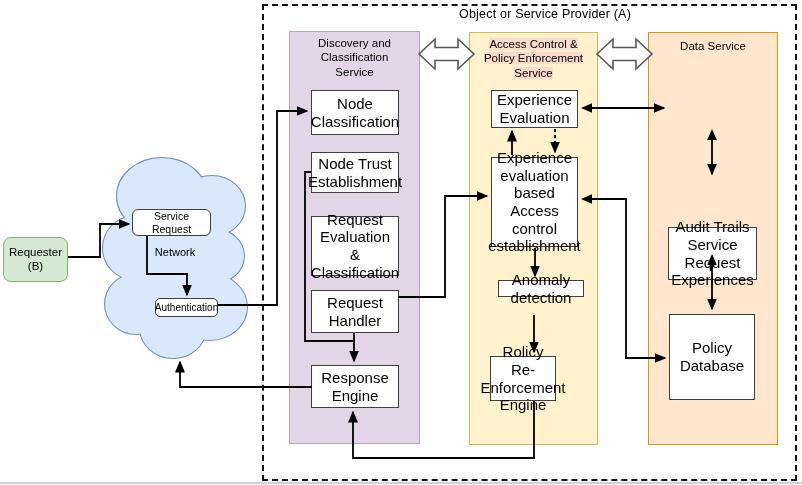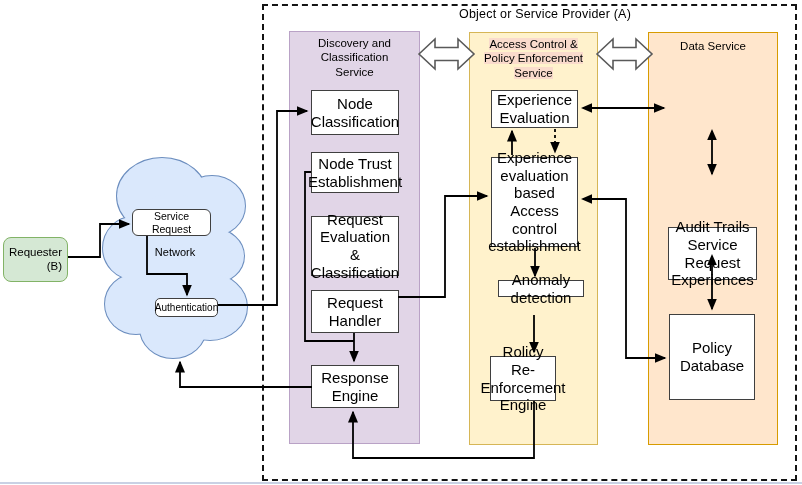--- a/index.html
+++ b/index.html
@@ -14,21 +14,21 @@
   .col-yellow{left:469px;top:32px;width:129px;height:413px;background:#fff2cc;border-color:#d6b656;}
   .col-orange{left:648px;top:32px;width:130px;height:413px;background:#ffe6cc;border-color:#d79b00;}
   .hdr{position:absolute;text-align:center;white-space:pre-line;font-size:11.5px;line-height:1.26;}
   .hl{background:rgba(248,206,204,.65);box-decoration-break:clone;-webkit-box-decoration-break:clone;}
   .node{position:absolute;background:#fff;border:1.5px solid #3f3f3f;box-sizing:border-box;
         display:flex;align-items:center;justify-content:center;text-align:center;
         white-space:pre-line;font-size:15px;line-height:1.17;}
   .rounded{border-radius:7px;}
   .requester{position:absolute;left:3px;top:237px;width:65px;height:45px;background:#d5e8d4;
              border:1.5px solid #82b366;border-radius:8px;box-sizing:border-box;
-             display:flex;align-items:center;justify-content:center;text-align:right;
+             display:flex;align-items:center;justify-content:center;text-align:center;
              white-space:pre-line;font-size:11.5px;line-height:1.2;}
   .netlabel{position:absolute;left:143px;top:246px;width:64px;text-align:center;font-size:11px;}
   svg.layer{position:absolute;left:0;top:0;pointer-events:none;}
   .bottomline{position:absolute;left:0;top:482px;width:802px;height:2px;background:#c9d1e4;}
 </style>
 </head>
 <body>
 
 <div id="canvas">
 

